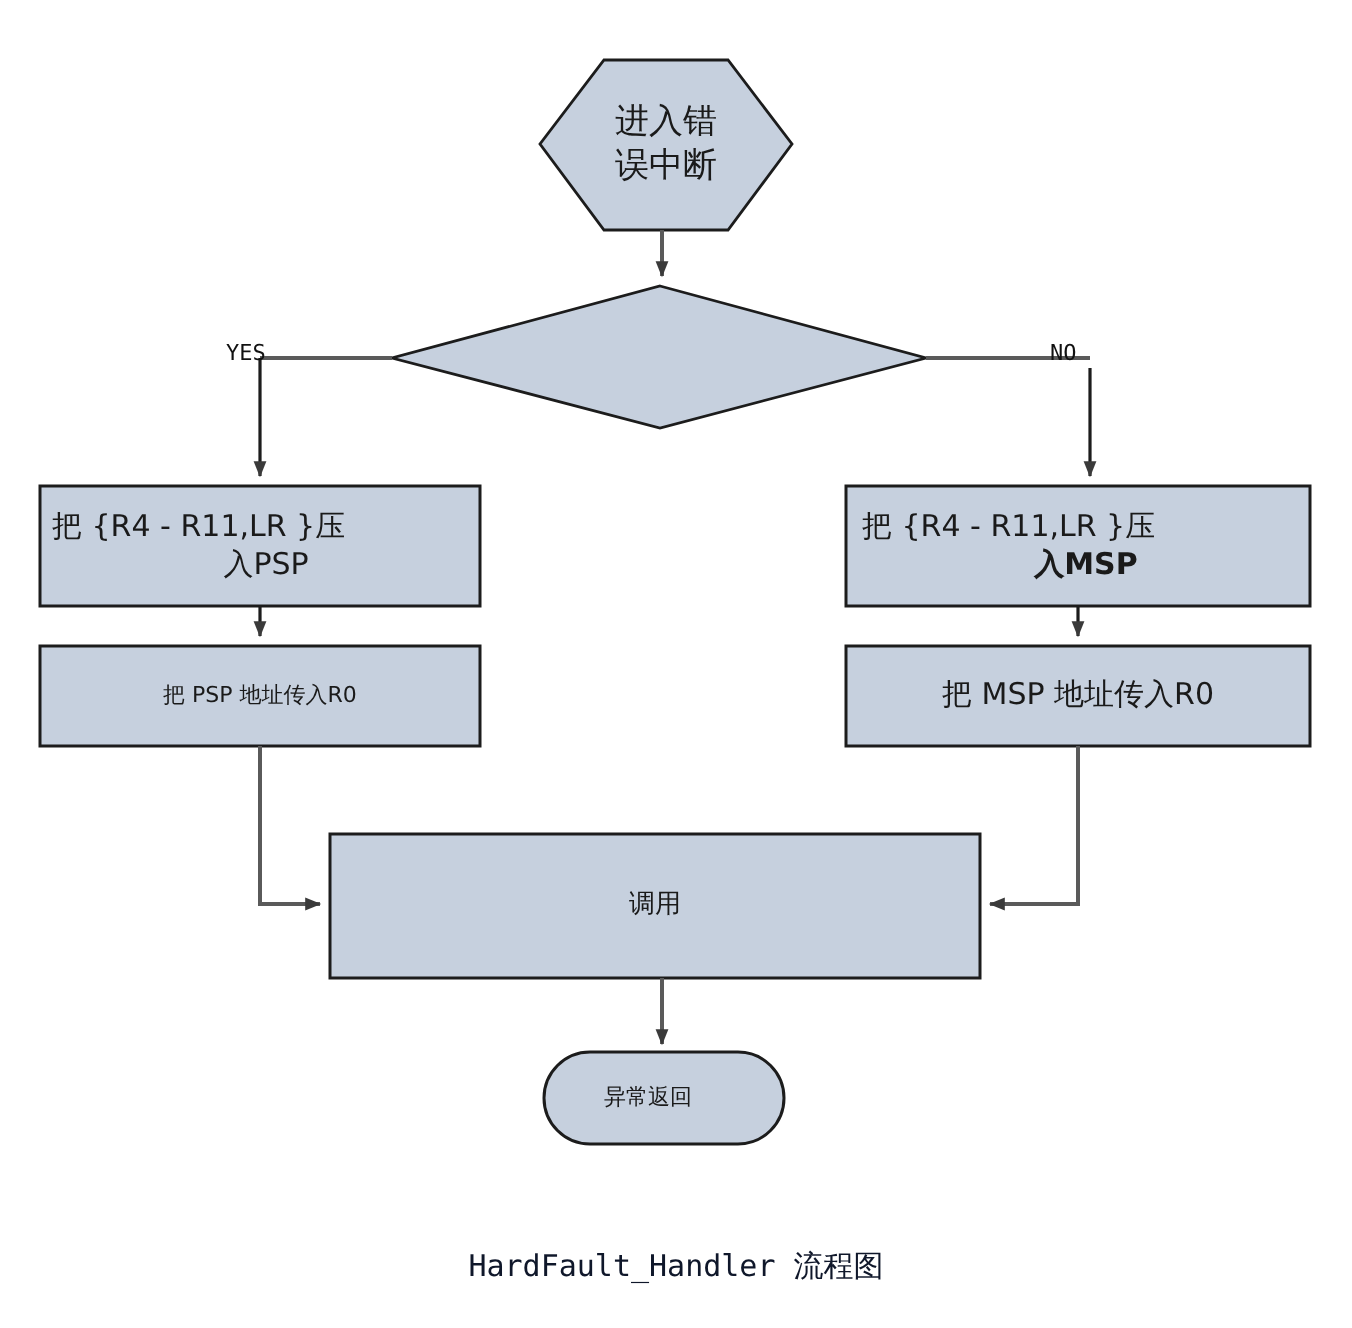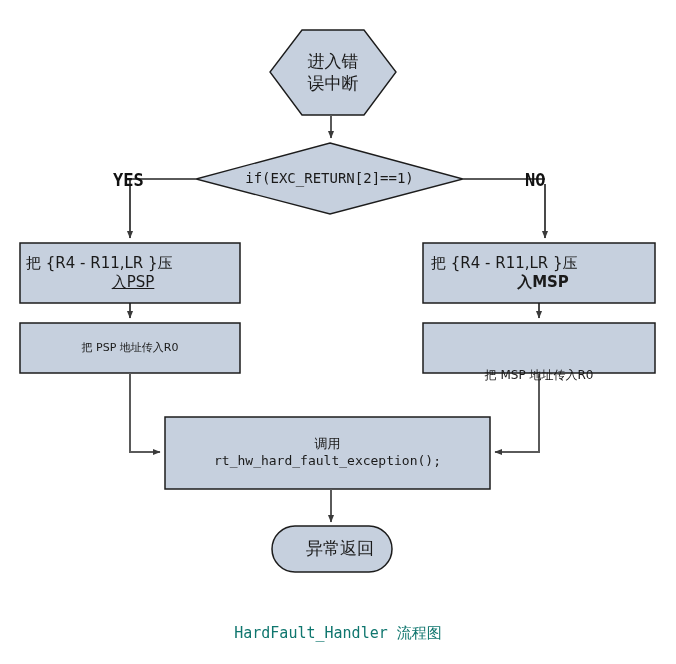--- a/index.html
+++ b/index.html
@@ -40,33 +40,32 @@
     line-height: 1.28;
     white-space: pre;
     pointer-events: none;
   }
   .lbl-cjk {
     font-family: "DejaVu Sans", sans-serif;
   }
   .edge-label {
     position: absolute;
     font-family: "DejaVu Sans Mono", monospace;
-    font-size: 17px;
+    font-size: 11px;
     color: #111111;
     letter-spacing: 0px;
-    font-weight: bold;
   }
   .caption {
     position: absolute;
     left: 0;
     width: 676px;
     text-align: center;
     font-family: "DejaVu Sans Mono", "DejaVu Sans", monospace;
     font-size: 15px;
-    color: #0f766e;
+    color: #0f172a;
   }
 </style>
 </head>
 <body>
 
 <div id="flow-root">
 
   <svg class="flow-canvas" viewBox="0 0 676 664">
     <defs>
       <marker id="arrow" markerWidth="9" markerHeight="9" refX="7.4" refY="3.6" orient="auto" markerUnits="userSpaceOnUse">
@@ -107,48 +106,44 @@
     <path d="M539,373 L539,452 L495,452" fill="none" stroke="#5a5a5a" stroke-width="2" marker-end="url(#arrow)"></path>
 
     <line x1="331" y1="489" x2="331" y2="522" stroke="#5a5a5a" stroke-width="2" marker-end="url(#arrow)"></line>
   </svg>
 
   <div class="node-label lbl-cjk" style="left:270px; top:30px; width:126px; height:85px; font-size:17px;">
     <span>进入错</span>
     <span>误中断</span>
   </div>
 
-  <div class="node-label" style="left:196px; top:143px; width:267px; height:71px; font-size:14px;">
-    <span>if(EXC_RETURN[2]==1)</span>
-  </div>
 
   <div class="node-label lbl-cjk" style="left:20px; top:243px; width:220px; height:60px; font-size:15px; align-items:flex-start; padding-left:6px; box-sizing:border-box;">
     <span>把 {R4 - R11,LR }压</span>
-    <span style="align-self:center;text-decoration:underline;">入PSP</span>
+    <span style="align-self:center;">入PSP</span>
   </div>
 
   <div class="node-label lbl-cjk" style="left:20px; top:323px; width:220px; height:50px; font-size:11px;">
     <span>把 PSP 地址传入R0</span>
   </div>
 
   <div class="node-label lbl-cjk" style="left:423px; top:243px; width:232px; height:60px; font-size:15px; align-items:flex-start; padding-left:8px; box-sizing:border-box;">
     <span>把 {R4 - R11,LR }压</span>
     <span style="align-self:center;font-weight:bold;">入MSP</span>
   </div>
 
-  <div class="node-label lbl-cjk" style="left:423px; top:323px; width:232px; height:50px; font-size:12px;margin-top:28px;">
+  <div class="node-label lbl-cjk" style="left:423px; top:323px; width:232px; height:50px; font-size:15px;">
     <span>把 MSP 地址传入R0</span>
   </div>
 
   <div class="node-label" style="left:165px; top:417px; width:325px; height:72px; font-size:13px;">
     <span class="lbl-cjk">调用</span>
-    <span>rt_hw_hard_fault_exception();</span>
   </div>
 
-  <div class="node-label lbl-cjk" style="left:280px; top:526px; width:120px; height:46px; font-size:17px;">
+  <div class="node-label lbl-cjk" style="left:264px; top:526px; width:120px; height:46px; font-size:11px;">
     <span>异常返回</span>
   </div>
 
   <div class="edge-label" style="left:113px; top:170px;">YES</div>
 
   <div class="edge-label" style="left:525px; top:170px;text-align:right;">NO</div>
 
   <div class="caption" style="top:624px;">HardFault_Handler  流程图</div>
 
 </div>

